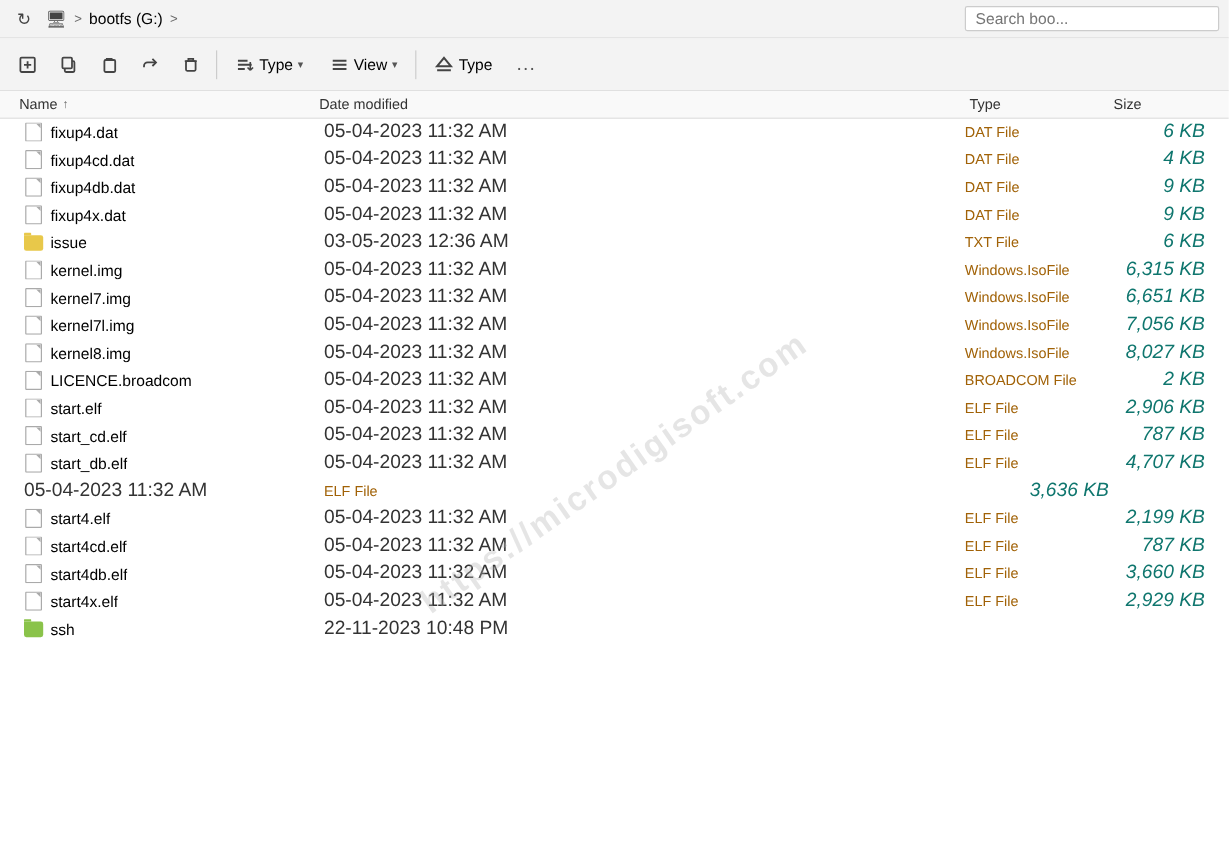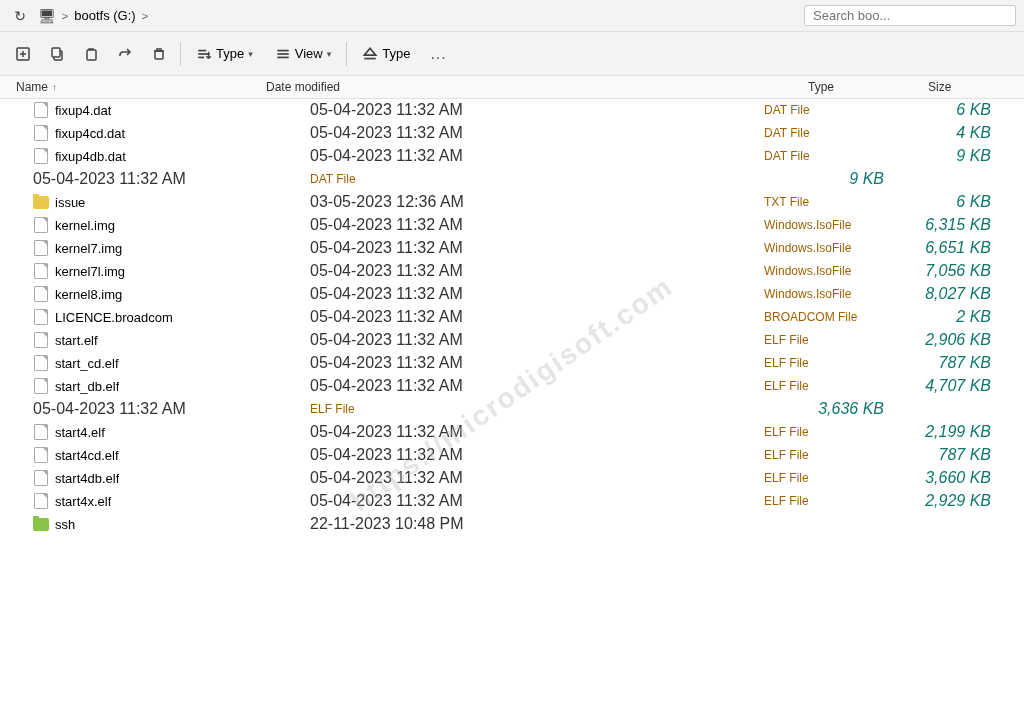--- a/index.html
+++ b/index.html
@@ -123,25 +123,24 @@
     }
 
     
     .file-list {
       overflow-y: auto;
       height: calc(708px - 32px - 44px - 28px);
     }
     .file-row {
       display: grid;
       grid-template-columns: 250px 1fr 120px 80px;
-      padding: 2px 33px;
+      padding: 2px 20px;
       align-items: center;
       border-bottom: 1px solid transparent;
       cursor: pointer;
-      gap: 27px;
     }
     .file-name-cell {
       display: flex;
       align-items: center;
       gap: 6px;
       overflow: hidden;
       white-space: nowrap;
       text-overflow: ellipsis;
     }
     .file-icon {
@@ -383,20 +382,26 @@
       <div class="file-icon">
           <div class="icon-file"></div>
         </div>
       <span class="file-name-text">fixup4db.dat</span>
     </div>
     <div class="file-date">05-04-2023 11:32 AM</div>
     <div class="file-type">DAT File</div>
     <div class="file-size">9 KB</div>
   </div>
     <div class="file-row">
+    <div class="file-name-cell">
+      <div class="file-icon">
+          <div class="icon-file"></div>
+        </div>
+      <span class="file-name-text">fixup4x.dat</span>
+    </div>
     <div class="file-date">05-04-2023 11:32 AM</div>
     <div class="file-type">DAT File</div>
     <div class="file-size">9 KB</div>
   </div>
     <div class="file-row">
     <div class="file-name-cell">
       <div class="file-icon">
           <div class="icon-folder-issue"></div>
         </div>
       <span class="file-name-text">issue</span>

